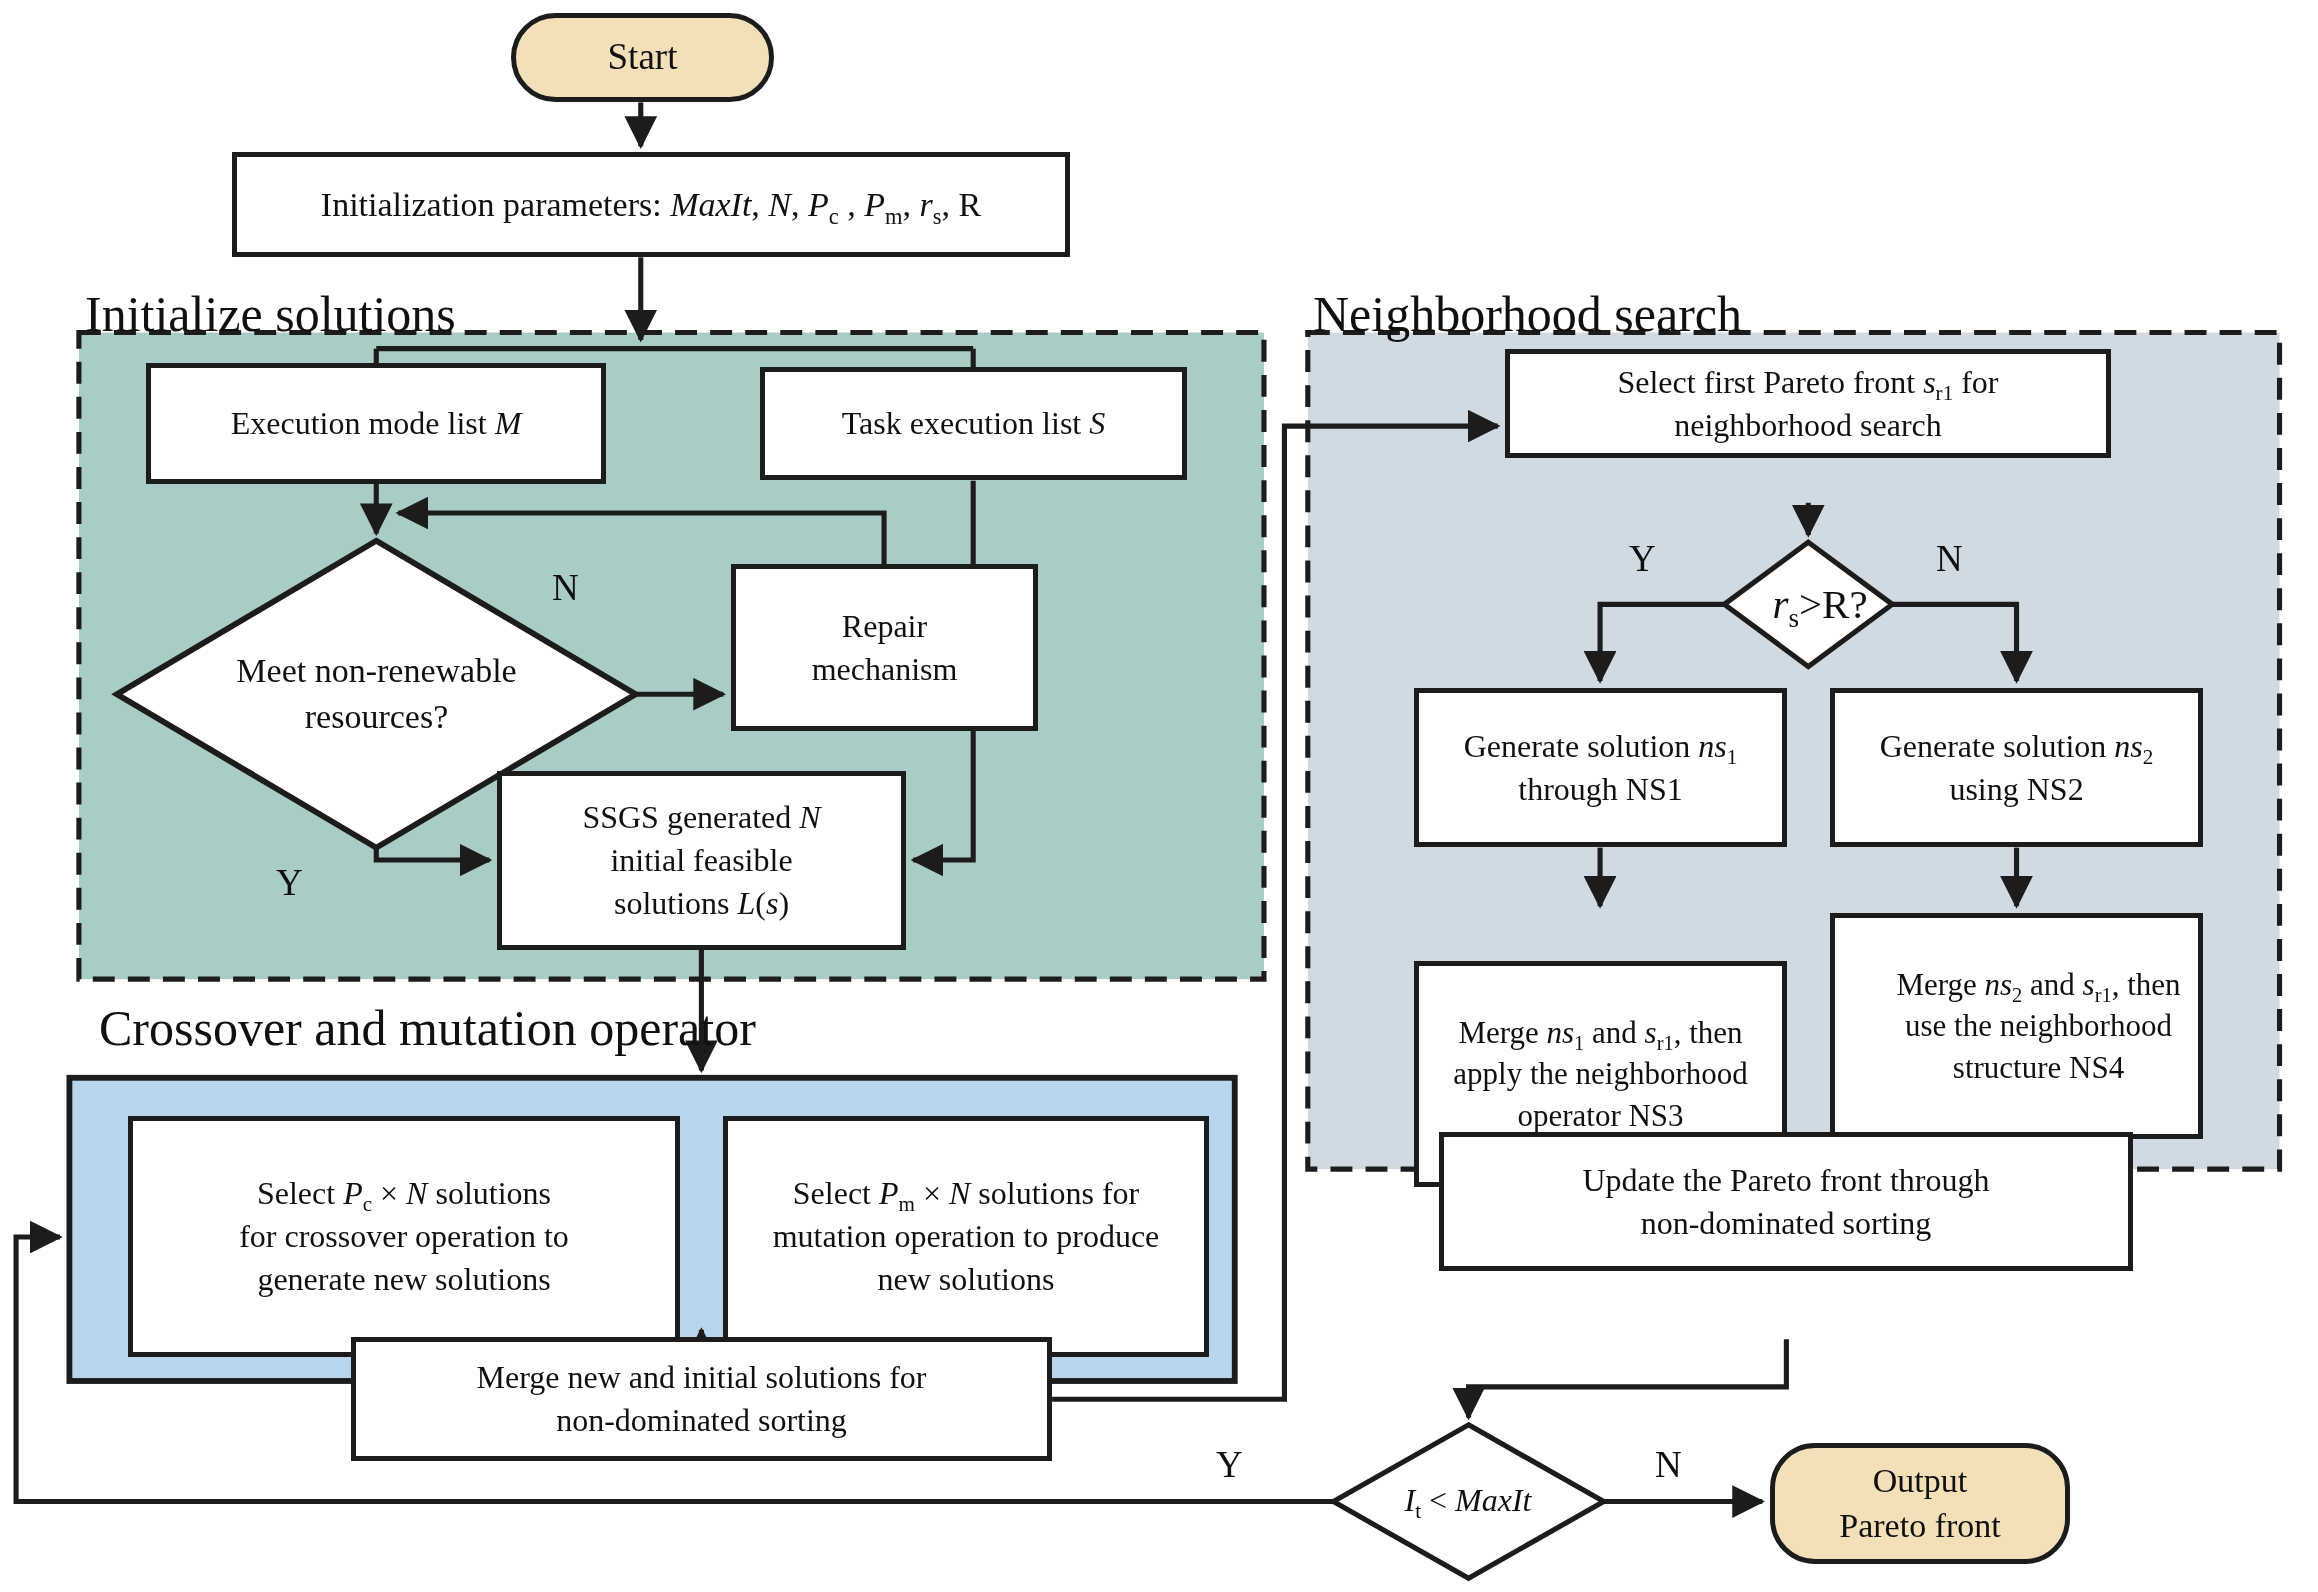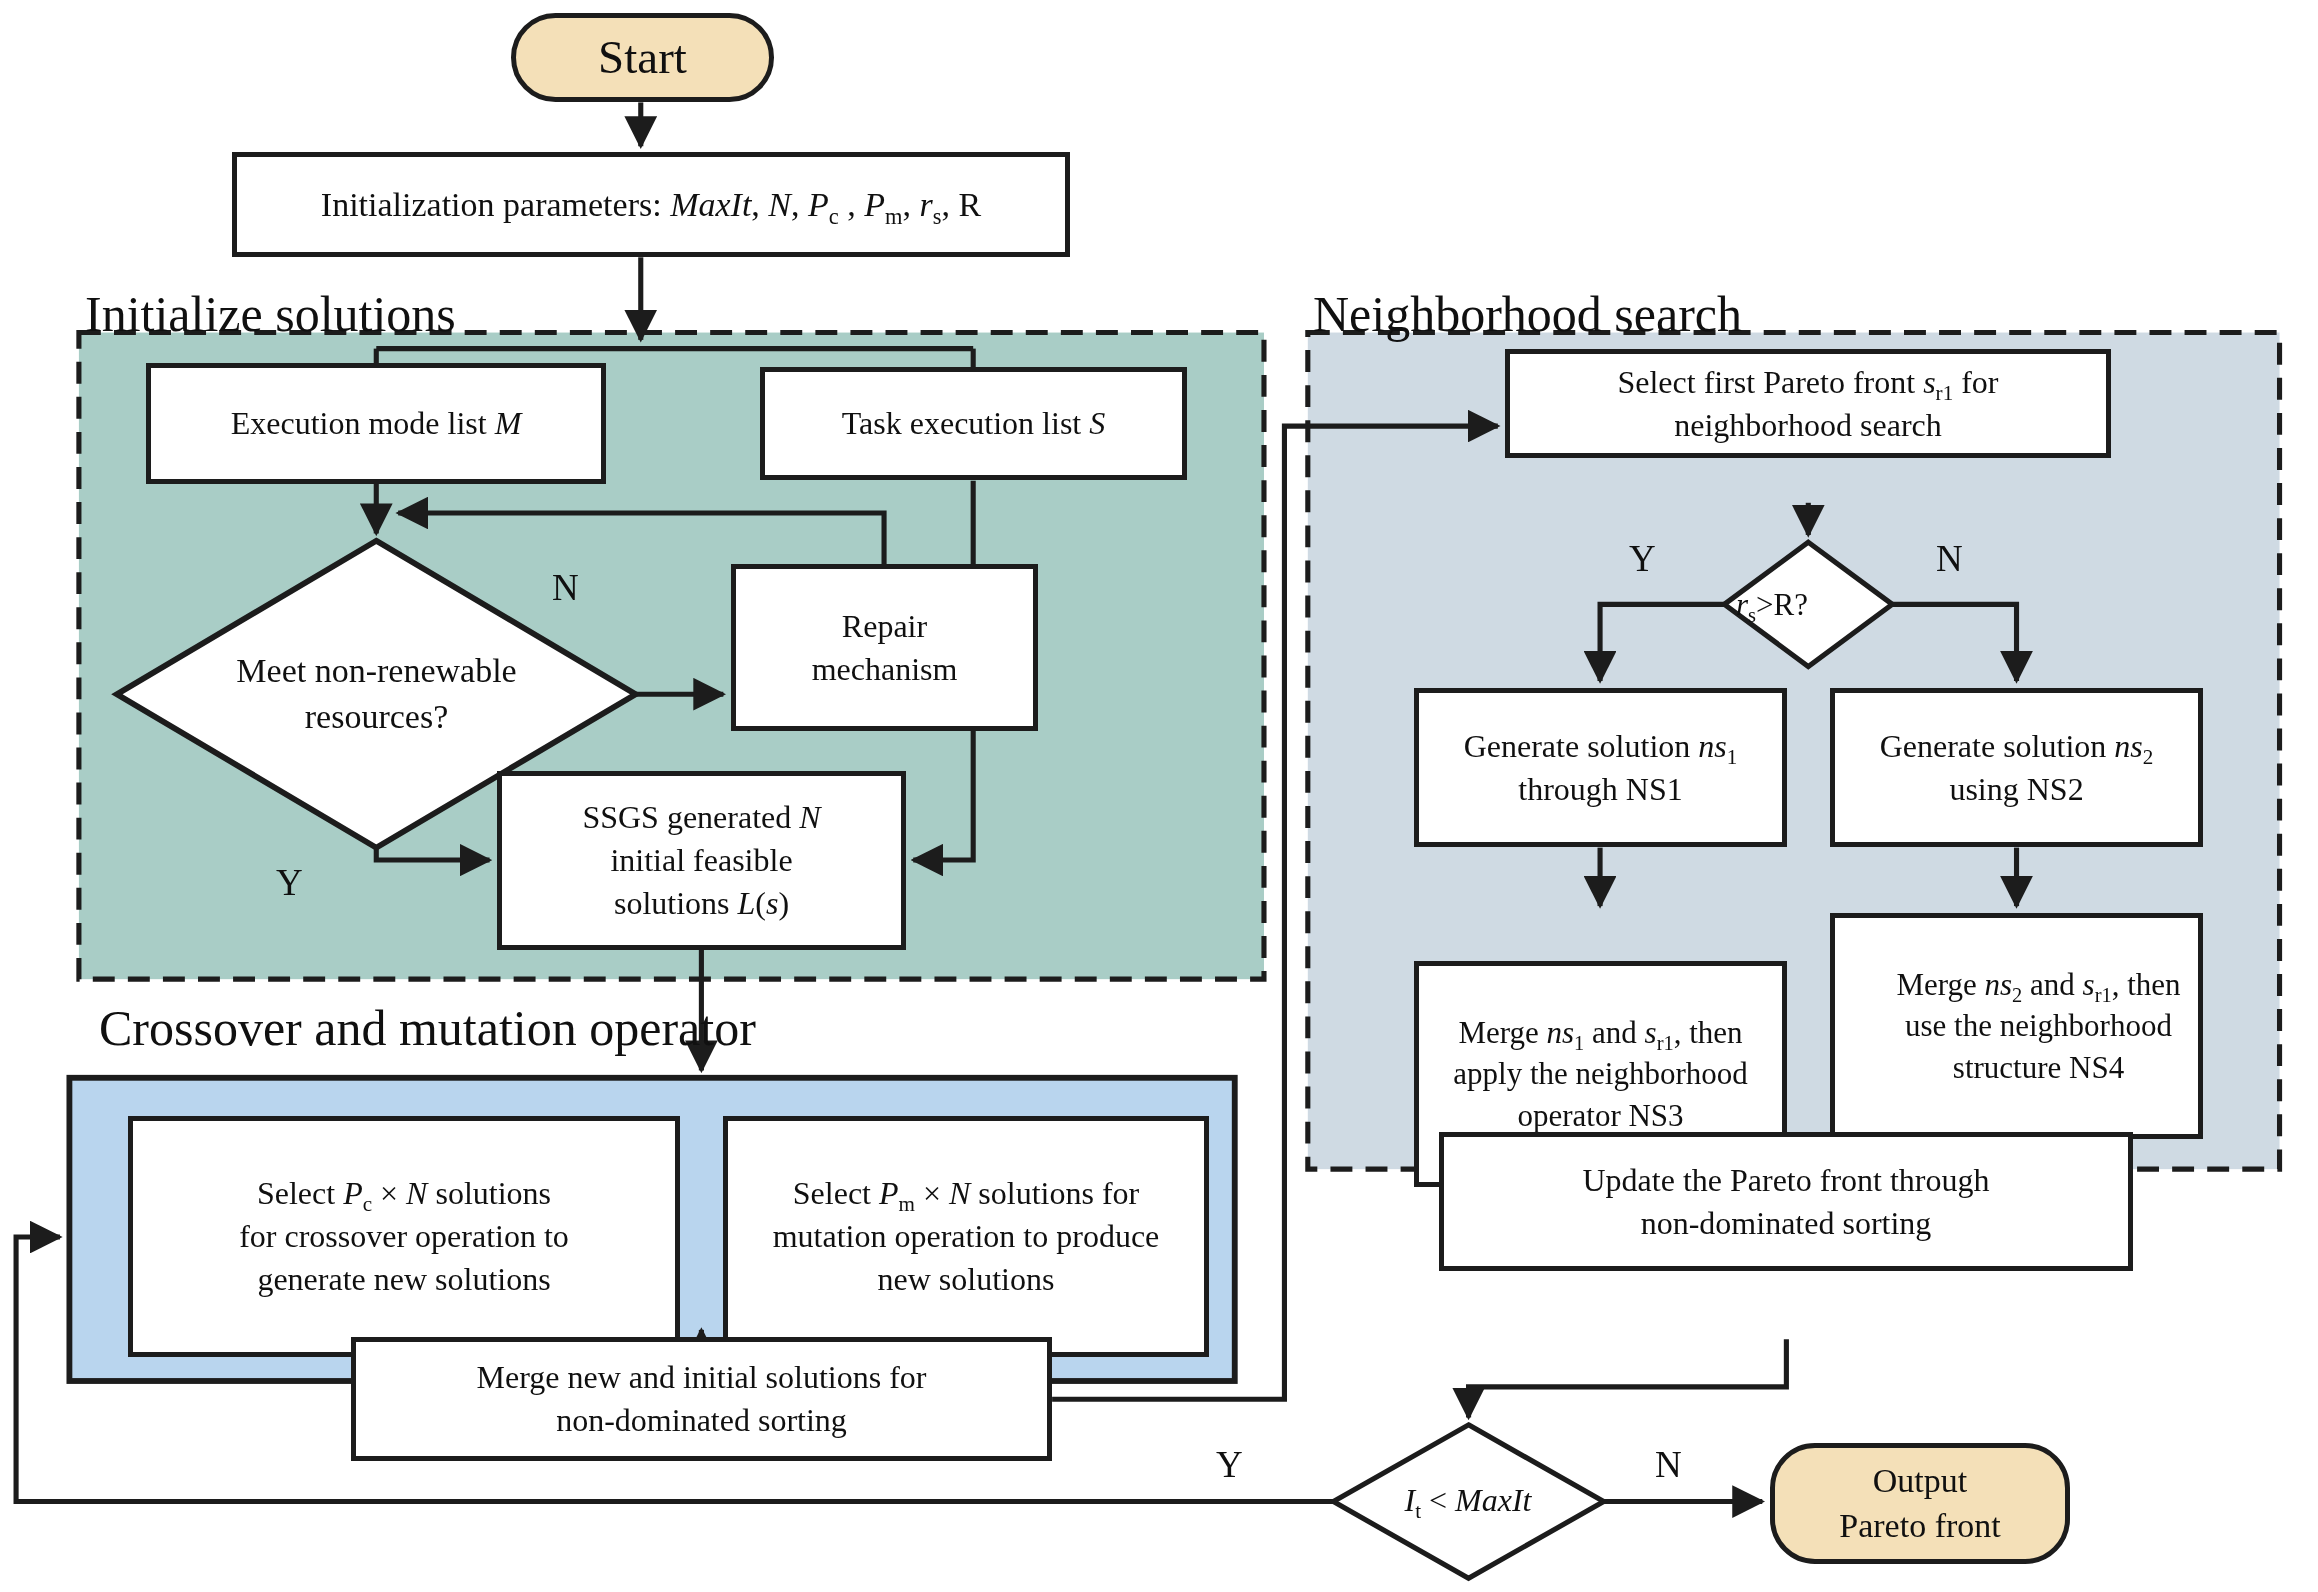--- a/index.html
+++ b/index.html
@@ -20,21 +20,21 @@
     position:absolute;box-sizing:border-box;background:var(--boxbg);
     border:5.1px solid var(--line);
     display:flex;flex-direction:column;align-items:center;justify-content:center;
     text-align:center;font-size:32px;line-height:1.34;
   }
   .node .ln{white-space:nowrap;}
   .terminal{
     position:absolute;box-sizing:border-box;background:var(--tan);
     border:5.8px solid var(--line);border-radius:45px;
     display:flex;flex-direction:column;align-items:center;justify-content:center;
-    text-align:center;font-size:47px;line-height:1.3;
+    text-align:center;font-size:37px;line-height:1.3;
   }
   .dtext{
     position:absolute;display:flex;flex-direction:column;align-items:center;justify-content:center;
     text-align:center;font-size:32px;line-height:1.35;pointer-events:none;
   }
   .seclabel{position:absolute;font-size:50px;white-space:nowrap;}
   .branch{position:absolute;font-size:37px;white-space:nowrap;}
   sub{font-size:66%;line-height:0;}
   i{font-style:italic;}
 </style>
@@ -166,21 +166,21 @@
 
   <div class="node" style="left:1439px;top:1132px;width:694px;height:139px;">
     <div class="ln">Update the Pareto front through</div>
     <div class="ln">non-dominated sorting</div>
   </div>
 
   <div class="dtext" style="left:121px;top:599px;width:511px;height:190px;font-size:34px;">
     <div class="ln">Meet non-renewable</div>
     <div class="ln">resources?</div>
   </div>
-  <div class="dtext" style="left:1688px;top:577px;width:168px;height:55px;font-size:31px;">
+  <div class="dtext" style="left:1736px;top:577px;width:168px;height:55px;font-size:41px;">
     <div class="ln"><i>r</i><sub>s</sub>&gt;R?</div>
   </div>
   <div class="dtext" style="left:1344px;top:1472px;width:248px;height:58px;font-size:32px;">
     <div class="ln"><i>I</i><sub>t</sub> &lt; <i>MaxIt</i></div>
   </div>
 
   <div class="branch" style="left:552px;top:566px;">N</div>
   <div class="branch" style="left:276px;top:861px;">Y</div>
   <div class="branch" style="left:1629px;top:537px;">Y</div>
   <div class="branch" style="left:1936px;top:537px;">N</div>

